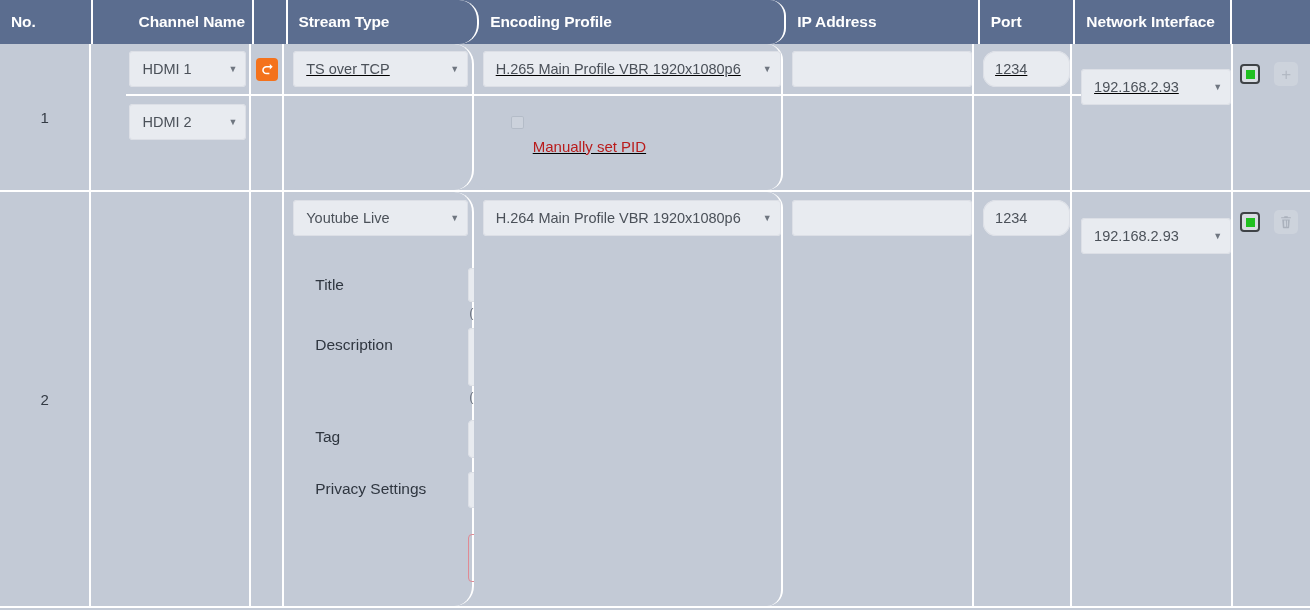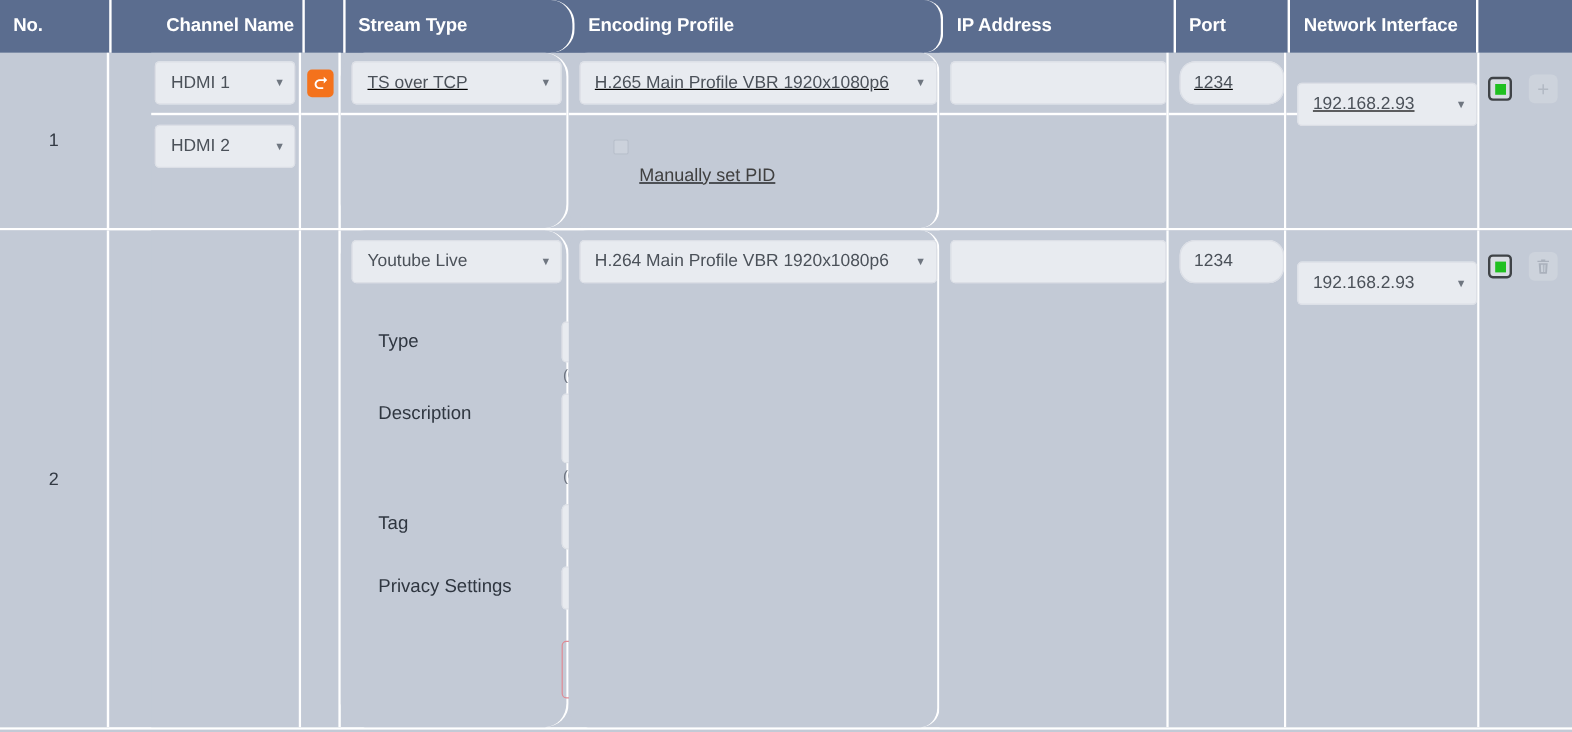--- a/index.html
+++ b/index.html
@@ -182,21 +182,21 @@
 
   
   .pid-row { display: flex; align-items: center; padding-left: 28px; }
   .cbox {
     width: 13px; height: 13px;
     background: #ccd2dc;
     box-shadow: inset 0 0 0 1px #b4bcc8;
     border-radius: 2px;
     margin-right: 9px;
   }
-  .pid-label { font-size: 15px; color: #404040; margin-top: 48px; }
+  .pid-label { font-size: 15px; color: #b91c1c; margin-top: 48px; }
 
   
   .act-cell { display: flex; align-items: flex-start; padding-top: 8px; }
   .act-inner { display: flex; align-items: center; height: 44px; }
   .status-box {
     width: 20px; height: 20px;
     border: 2px solid #3f4347;
     border-radius: 4px;
     background: #d9dde3;
     display: flex; align-items: center; justify-content: center;
@@ -421,21 +421,21 @@
         <div class="cell-pad">
           <div class="select sel-type">
             <span>Youtube Live</span>
             <span class="caret">▼</span>
           </div>
         </div>
 
         <div class="yt-form" style="position:absolute; left:0; top:52px; width:510px;">
 
           <div class="form-row">
-            <div class="form-label">Type</div>
+            <div class="form-label">Title</div>
             <div class="form-field">
               <div class="f-title">test</div>
               <div class="counter">(0/150)</div>
             </div>
           </div>
 
           <div class="form-row" style="margin-top:8px;">
             <div class="form-label">Description</div>
             <div class="form-field">
               <div class="f-desc"></div>

